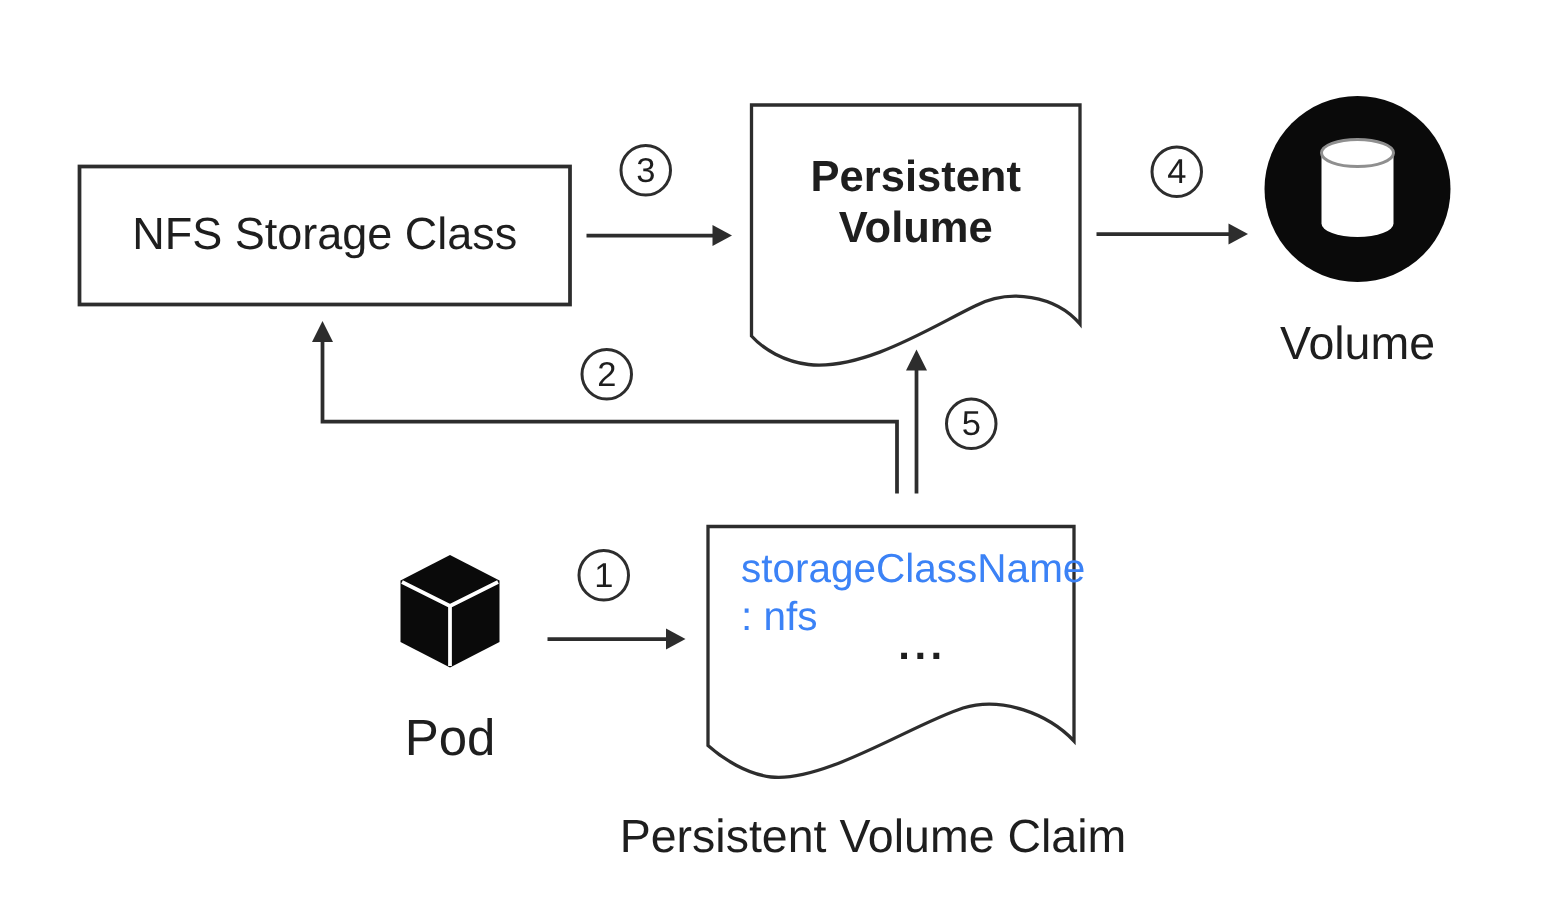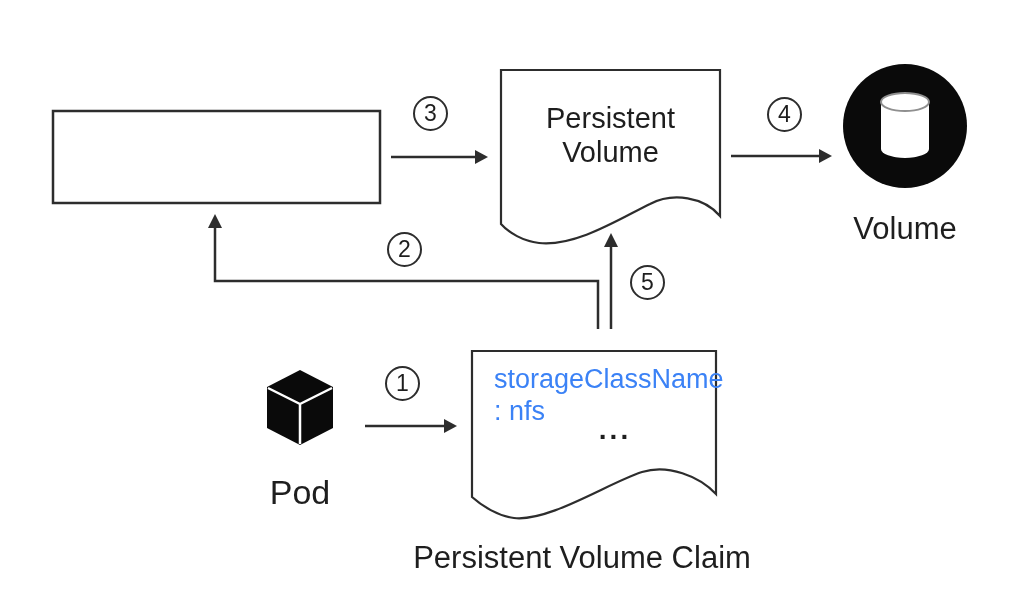--- a/index.html
+++ b/index.html
@@ -27,21 +27,21 @@
     white-space: nowrap;
     color: #1e1e1e;
   }
   .lbl-nfs {
     left: 55px; top: 111px; width: 323px; height: 92px;
     display: flex; align-items: center; justify-content: center;
     font-size: 30px;
   }
   .lbl-pv {
     left: 501px; top: 101px; width: 219px;
-    font-size: 29px; line-height: 34px;
+    font-size: 29px; line-height: 34px; font-weight: bold;
   }
   .lbl-pv span { display: block; }
   .lbl-volume {
     left: 830px; top: 211px; width: 150px;
     font-size: 31px;
   }
   .lbl-pod {
     left: 248px; top: 473px; width: 104px;
     font-size: 34px;
   }
@@ -126,20 +126,21 @@
       <path d="M 881 102 L 881 149 A 24 9 0 0 0 929 149 L 929 102 Z" fill="#ffffff"></path>
       <ellipse cx="905" cy="102" rx="24" ry="9" fill="#ffffff" stroke="#8f8f8f" stroke-width="2"></ellipse>
     </g>
 
     <g>
       <polygon points="300,370 333,387 333,428 300,445 267,428 267,387" fill="#0a0a0a"></polygon>
       <path d="M 268 388 L 300 404 M 332 388 L 300 404 M 300 404 L 300 444" fill="none" stroke="#ffffff" stroke-width="2.5"></path>
     </g>
   </svg>
 
+  <div class="lbl lbl-nfs">NFS Storage Class</div>
 
   <div class="lbl lbl-pv">
     <span>Persistent</span>
     <span>Volume</span>
   </div>
 
   <div class="lbl lbl-volume">Volume</div>
 
   <div class="lbl lbl-pod">Pod</div>
 

